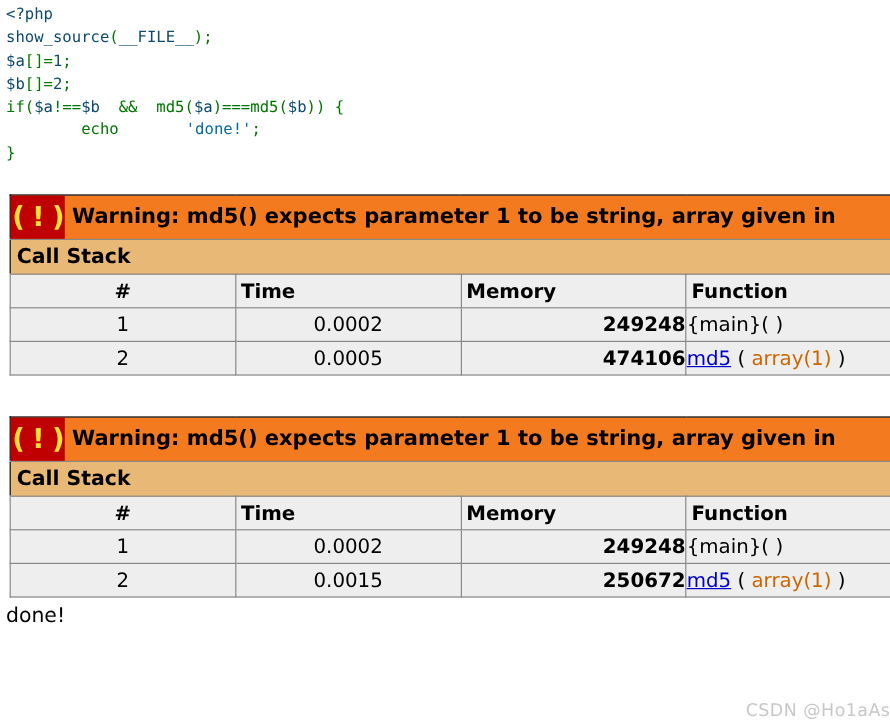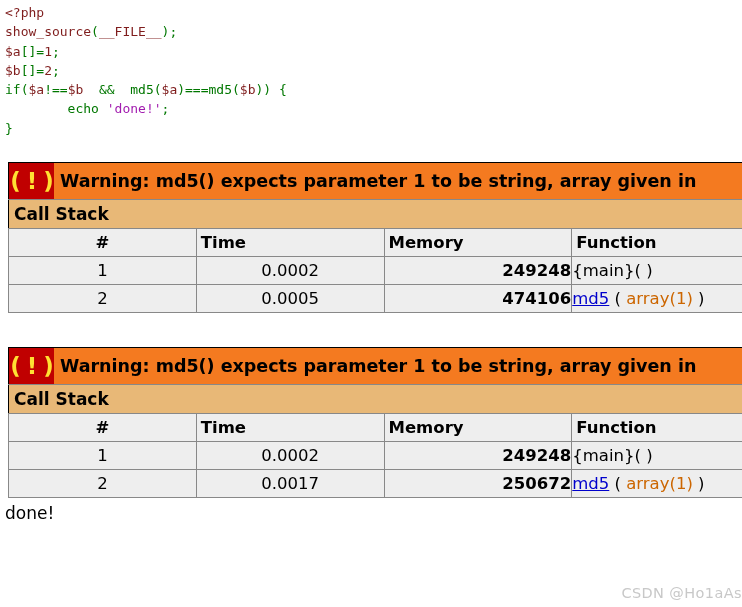--- a/index.html
+++ b/index.html
@@ -17,23 +17,23 @@
 
   
   .code-block {
     font-family: "DejaVu Sans Mono", "Liberation Mono", monospace;
     font-size: 13px;
     line-height: 19.3px;
     padding: 3px 0 0 5px;
     white-space: pre;
     color: #000000;
   }
-  .tok-kw      { color: #7f1d1d; }   
+  .tok-kw      { color: #0c4a6e; }   
   .tok-op      { color: #007700; }   
-  .tok-str     { color: #a21caf; }
+  .tok-str     { color: #0369a1; margin-left: 48px; }
 
   
   .xdebug-error {
     border: 1px solid #000000;
     border-collapse: collapse;
     width: 752px;           
     margin-left: 8px;
     font-family: "DejaVu Sans", "Liberation Sans", sans-serif;
     font-size: 13px;
     background: #ffffff;
@@ -188,21 +188,21 @@
       <th class="xe-col-fn">Function</th>
     </tr>
     <tr class="xe-row">
       <td class="xe-col-num num-cell">1</td>
       <td class="xe-col-time num-cell">0.0002</td>
       <td class="xe-col-mem right-cell">249248</td>
       <td class="xe-col-fn fn-cell">{main}( )</td>
     </tr>
     <tr class="xe-row">
       <td class="xe-col-num num-cell">2</td>
-      <td class="xe-col-time num-cell">0.0017</td>
+      <td class="xe-col-time num-cell">0.0015</td>
       <td class="xe-col-mem right-cell">250672</td>
       <td class="xe-col-fn fn-cell">
         <a class="fn-link" href="#">md5</a><span> ( </span><span class="fn-arg">array(1)</span><span> )</span>
       </td>
     </tr>
   </tbody>
 </table>
 
 <div class="done-text">done!</div>
 

